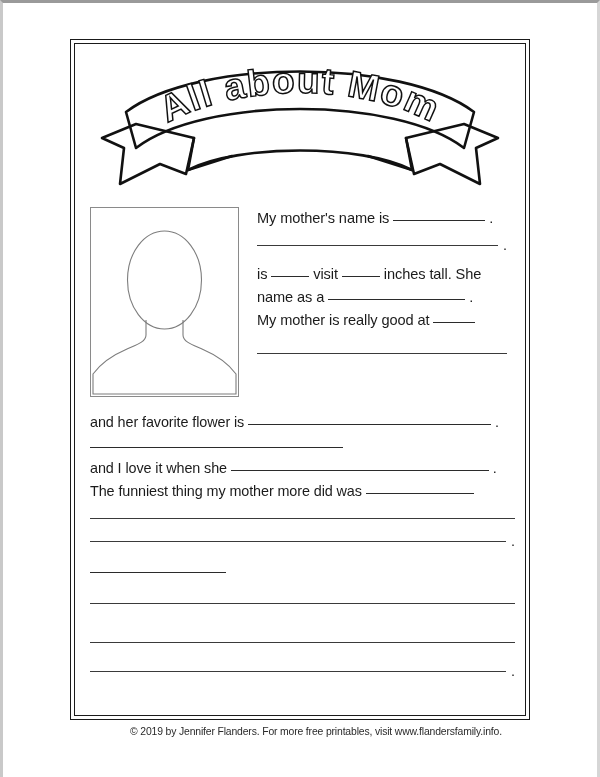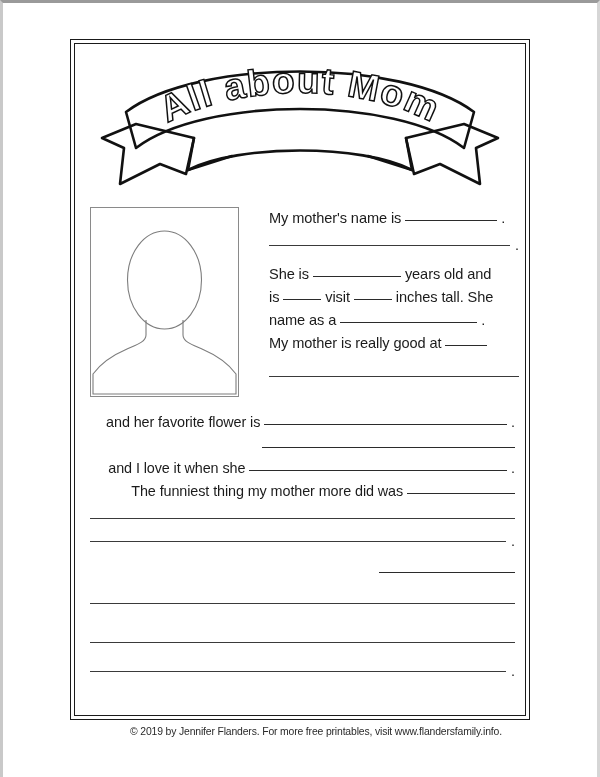--- a/index.html
+++ b/index.html
@@ -59,28 +59,27 @@
     box-sizing: border-box;
     border: 1px solid #8a8a8a;
     background: #ffffff;
     overflow: hidden;
   }
   .portrait-frame svg { display: block; width: 147px; height: 188px; }
 
   
   .col-right {
     position: absolute;
-    left: 269px; top: 207px;
+    left: 257px; top: 207px;
     width: 250px;
   }
   .block-wide {
     position: absolute;
     left: 90px; top: 411px;
     width: 425px;
-    text-align: right;
   }
 
   .fline {
     position: relative;
     height: 23px;
     line-height: 23px;
     font-size: 14.4px;
     color: #1b1b1b;
     white-space: nowrap;
     letter-spacing: -0.1px;
@@ -188,25 +187,20 @@
     <span class="blank" style="width:92px"></span>
     <span class="txt">.</span>
   </div>
 
   <div class="ruleline">
     <span class="dot">.</span>
   </div>
 
   <div class="spacer"></div>
 
-  <div class="fline">
-    <span class="txt">She is</span>
-    <span class="blank" style="width:88px"></span>
-    <span class="txt">years old and</span>
-  </div>
 
   <div class="fline">
     <span class="txt">is</span>
     <span class="blank" style="width:38px"></span>
     <span class="txt">visit</span>
     <span class="blank" style="width:38px"></span>
     <span class="txt">inches tall. She</span>
   </div>
 
   <div class="fline">

